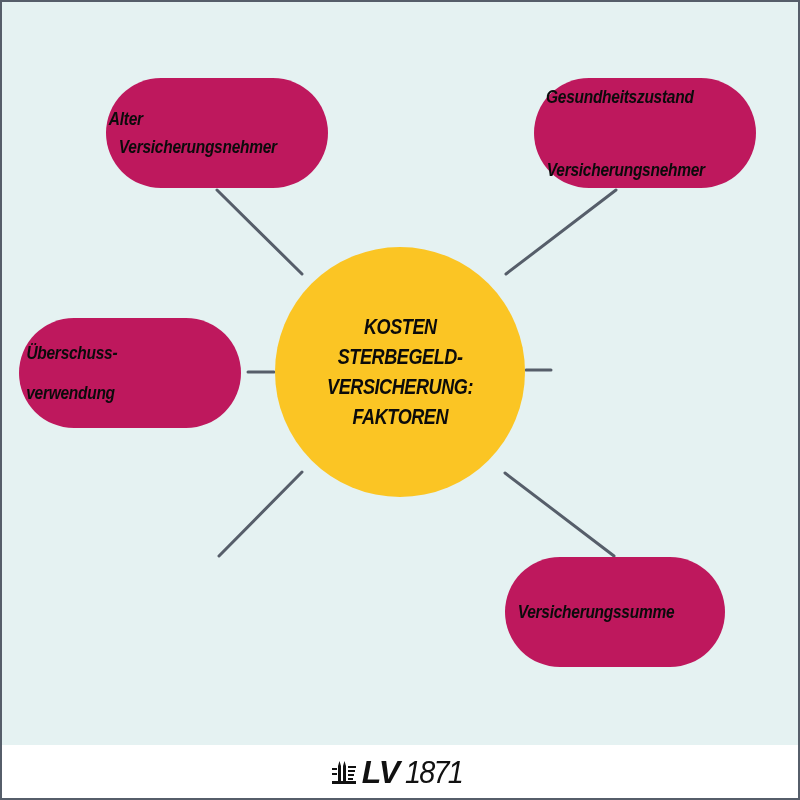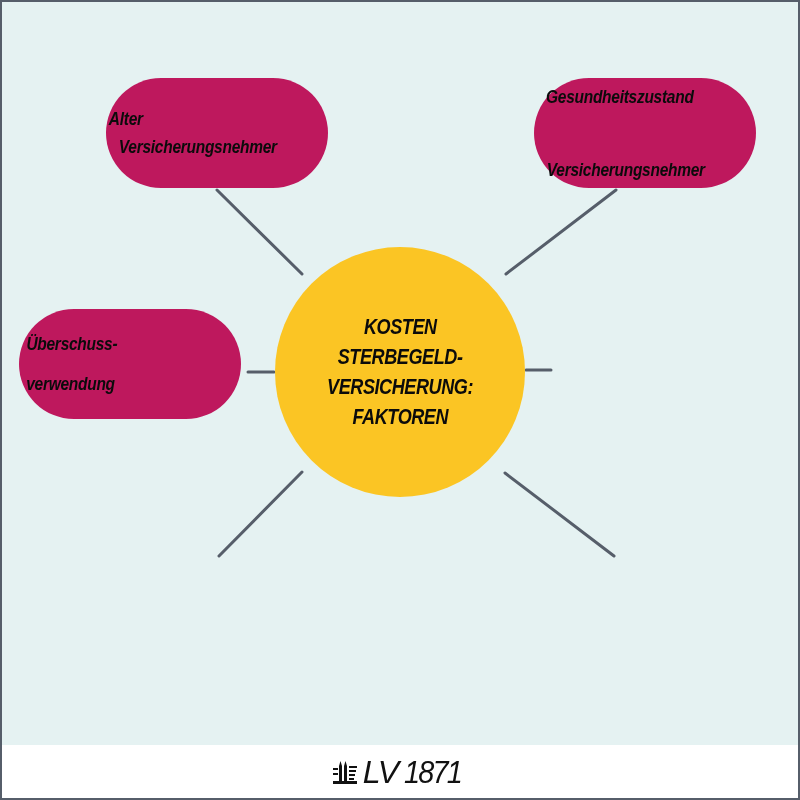--- a/index.html
+++ b/index.html
@@ -31,21 +31,21 @@
       font-size: 18px; line-height: 28px; color: #0b0b0b; white-space: nowrap;
       transform: scaleX(0.86); letter-spacing: -0.3px;
     }
     .footer {
       position: absolute; left: 0; top: 743px; width: 796px; height: 53px;
       background: #ffffff; display: flex; align-items: center; justify-content: center;
     }
     .logo { display: flex; align-items: center; gap: 6px; }
     .logo-icon { width: 24px; height: 24px; }
     .logo-lv {
-      font-family: "Liberation Sans", sans-serif; font-weight: normal; font-style: italic;
+      font-family: "Liberation Sans", sans-serif; font-weight: bold; font-style: italic;
       font-size: 32px; color: #111; letter-spacing: -1px; line-height: 1;
     }
     .logo-year {
       font-family: "Liberation Sans", sans-serif; font-weight: normal; font-style: italic;
       font-size: 32px; color: #111; letter-spacing: -2px; line-height: 1;
       transform: scaleX(0.9); transform-origin: left center;
     }
   </style>
 </head>
 <body>
@@ -74,27 +74,30 @@
     <div class="pill" style="left:104px; top:76px;">
       <div class="pill-line">Alter</div>
       <div class="pill-line">Versicherungsnehmer</div>
     </div>
 
     <div class="pill" style="left:532px; top:76px;gap:45px;">
       <div class="pill-line">Gesundheitszustand</div>
       <div class="pill-line">Versicherungsnehmer</div>
     </div>
 
-    <div class="pill" style="left:17px; top:307px;gap:12px;">
+    <div class="pill" style="left:17px; top:316px;gap:12px;">
       <div class="pill-line">Überschuss-</div>
       <div class="pill-line">verwendung</div>
     </div>
 
 
 
+    <div class="pill" style="left:503px; top:555px; width:220px;">
+      <div class="pill-line">Versicherungssumme</div>
+    </div>
   </div>
 
   <div class="footer">
     <div class="logo">
       <svg class="logo-icon" viewBox="0 0 24 24">
         <g fill="#111">
           <rect x="0" y="8" width="5" height="2"></rect>
           <rect x="0" y="13" width="5" height="2"></rect>
           <rect x="0" y="21" width="24" height="3"></rect>
           <polygon points="6,6 7.5,1 9,6 9,21 6,21"></polygon>

